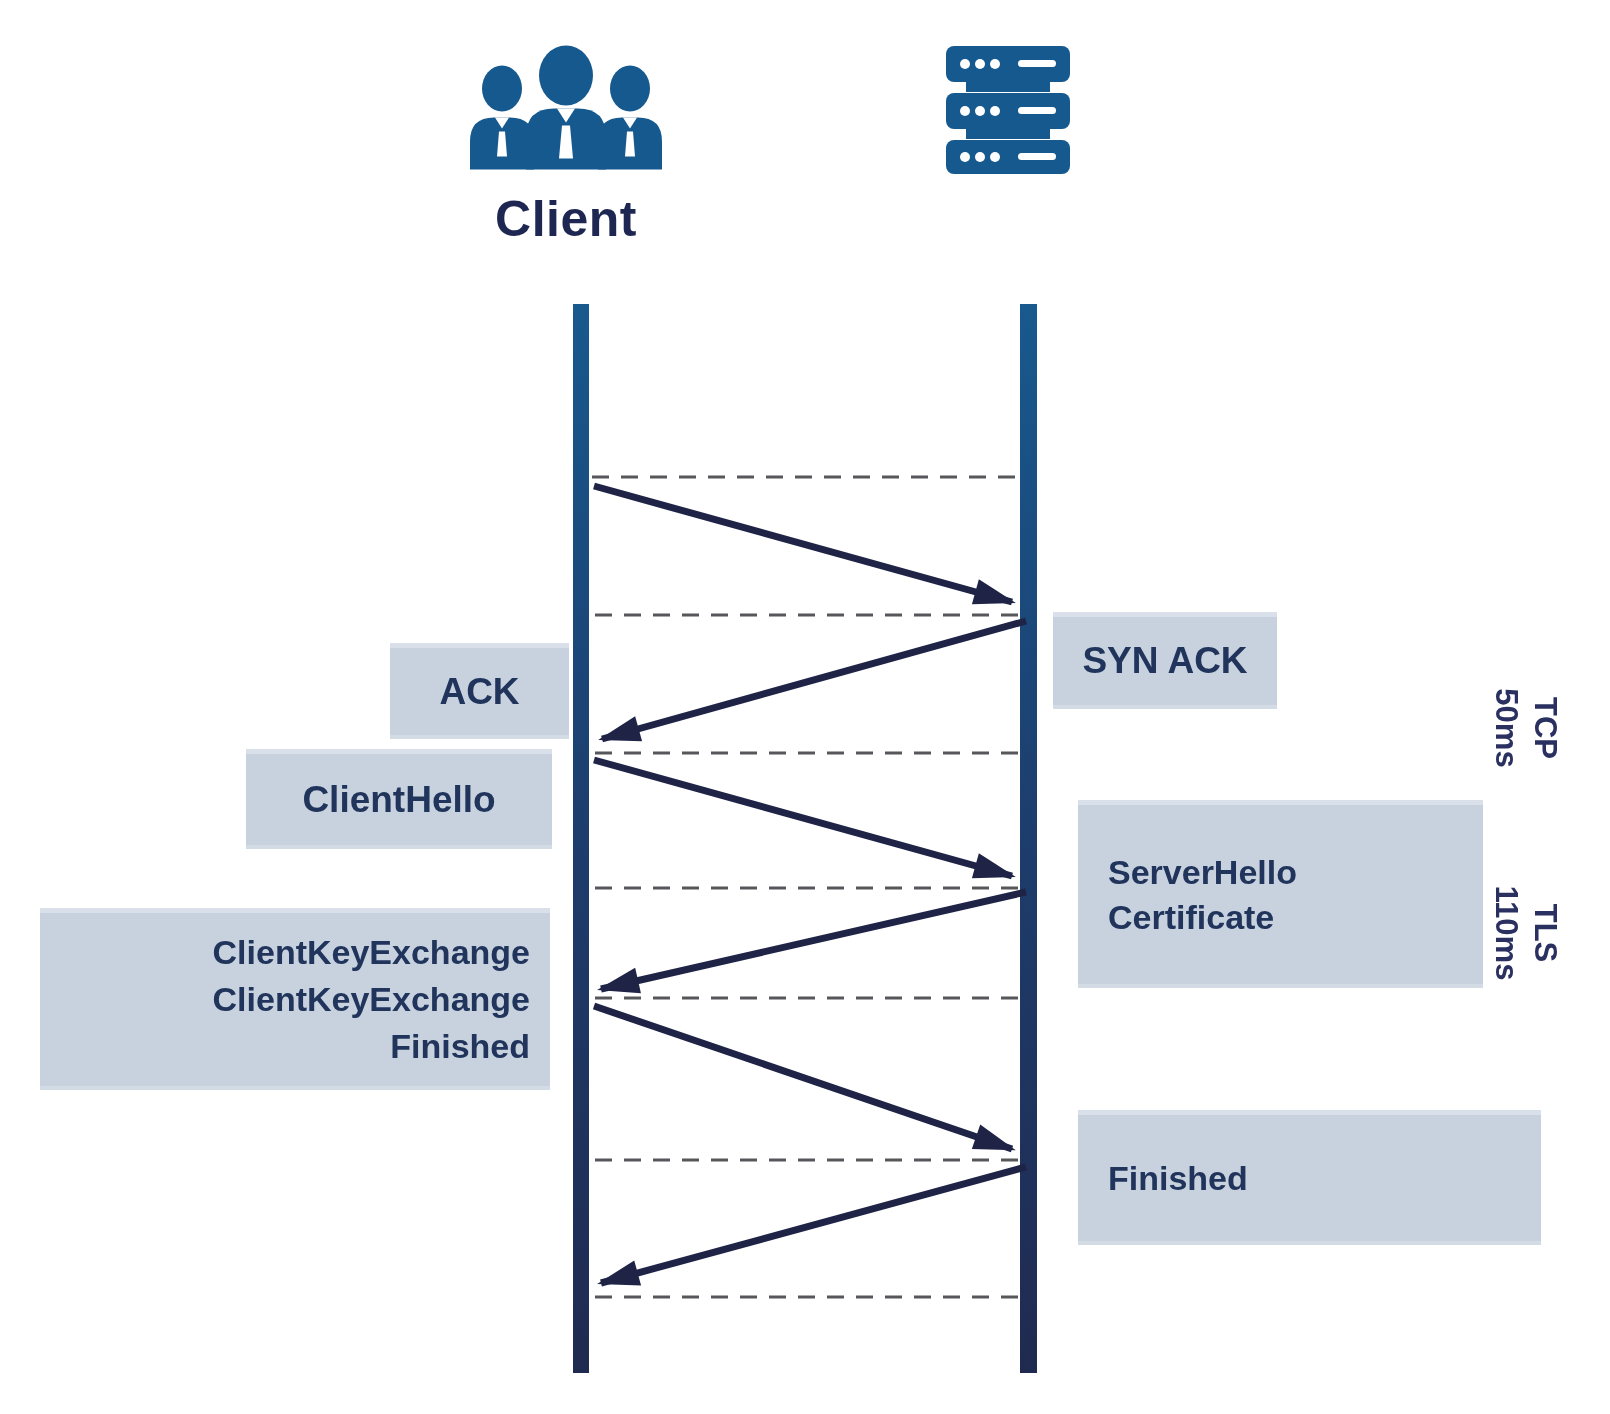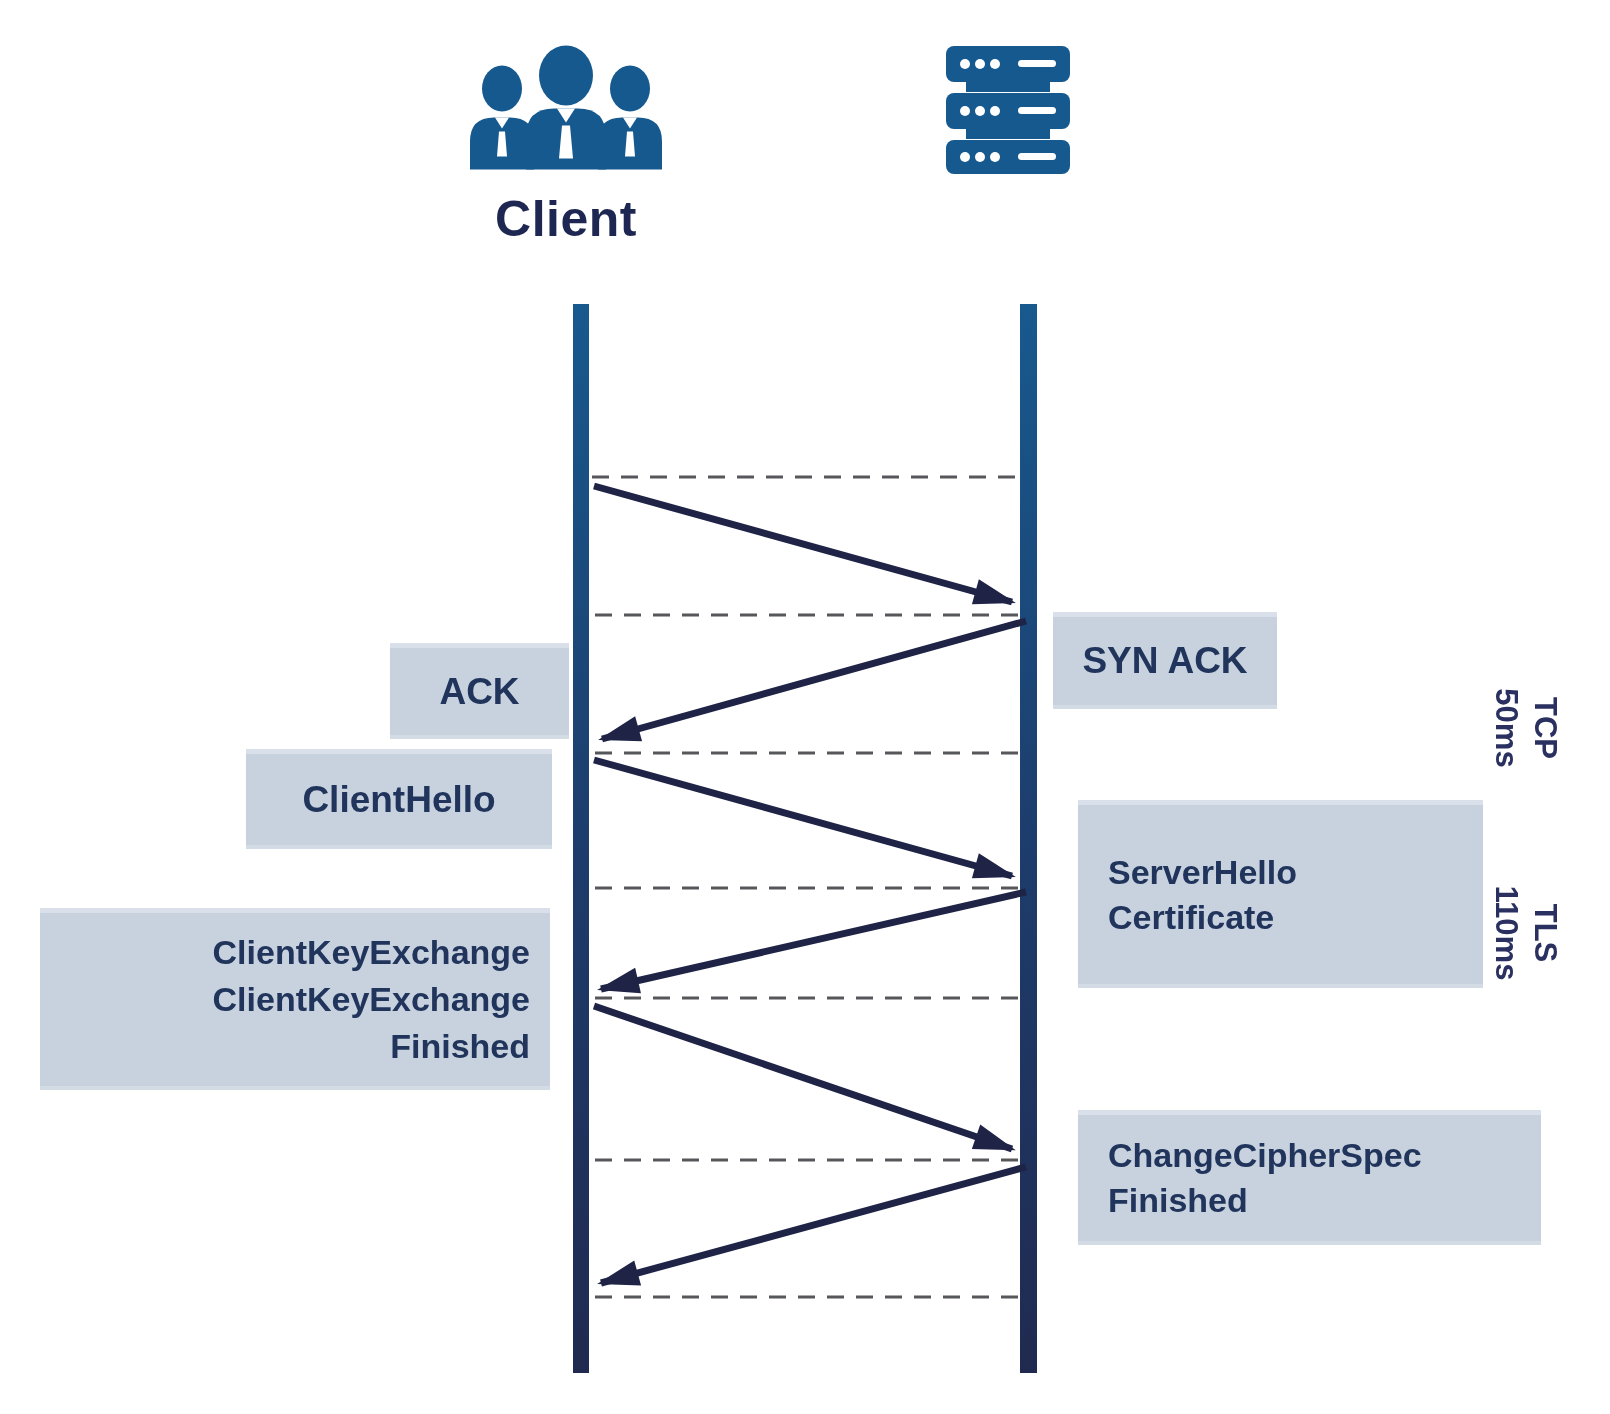--- a/index.html
+++ b/index.html
@@ -135,21 +135,20 @@
   <div class="msg-box center-text" style="left:1053px;top:570px;width:224px;height:97px;margin-top:42px;">
     <span class="line">SYN ACK</span>
   </div>
 
   <div class="msg-box left-text" style="left:1052px;top:800px;width:405px;height:188px;">
     <span class="line">ServerHello</span>
     <span class="line">Certificate</span>
   </div>
 
   <div class="msg-box left-text" style="left:1052px;top:1110px;width:463px;height:135px;">
-    <span class="line">ChangeCipherSpec</span>
     <span class="line">Finished</span>
   </div>
 
   <div class="phase" style="left:1526px;top:728px;">
     <div>TCP</div>
     <div>50ms</div>
   </div>
   <div class="phase" style="left:1526px;top:933px;">
     <div>TLS</div>
     <div>110ms</div>

